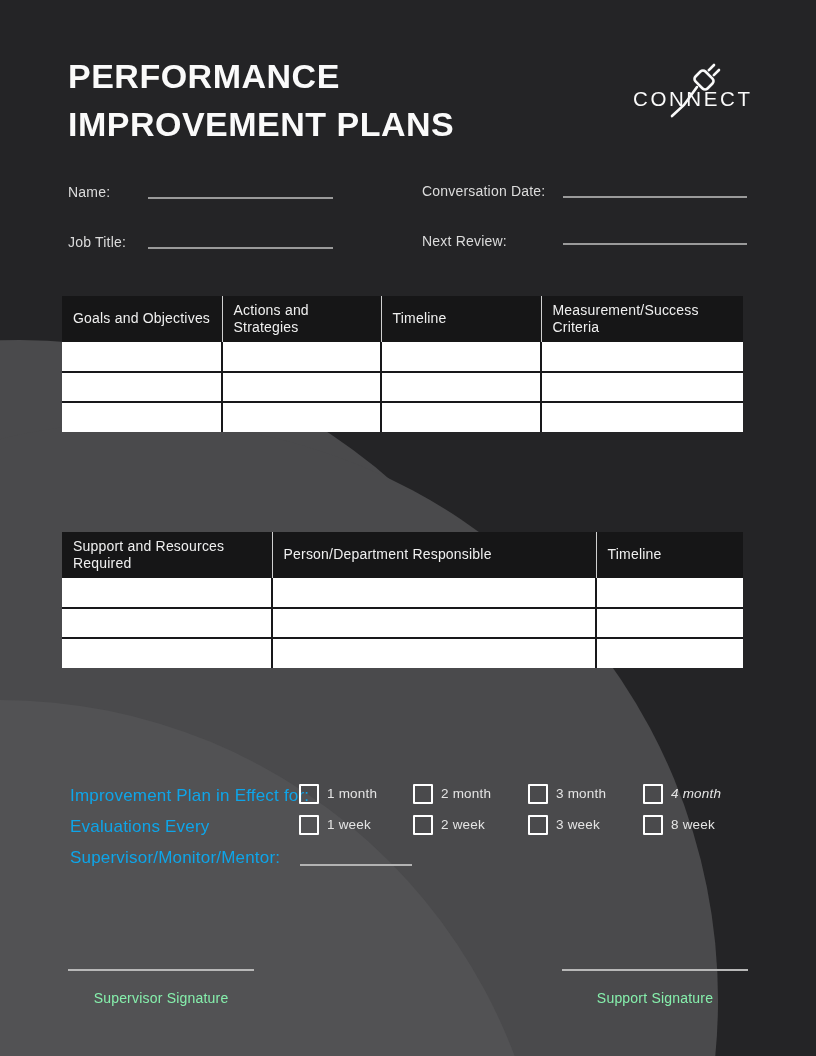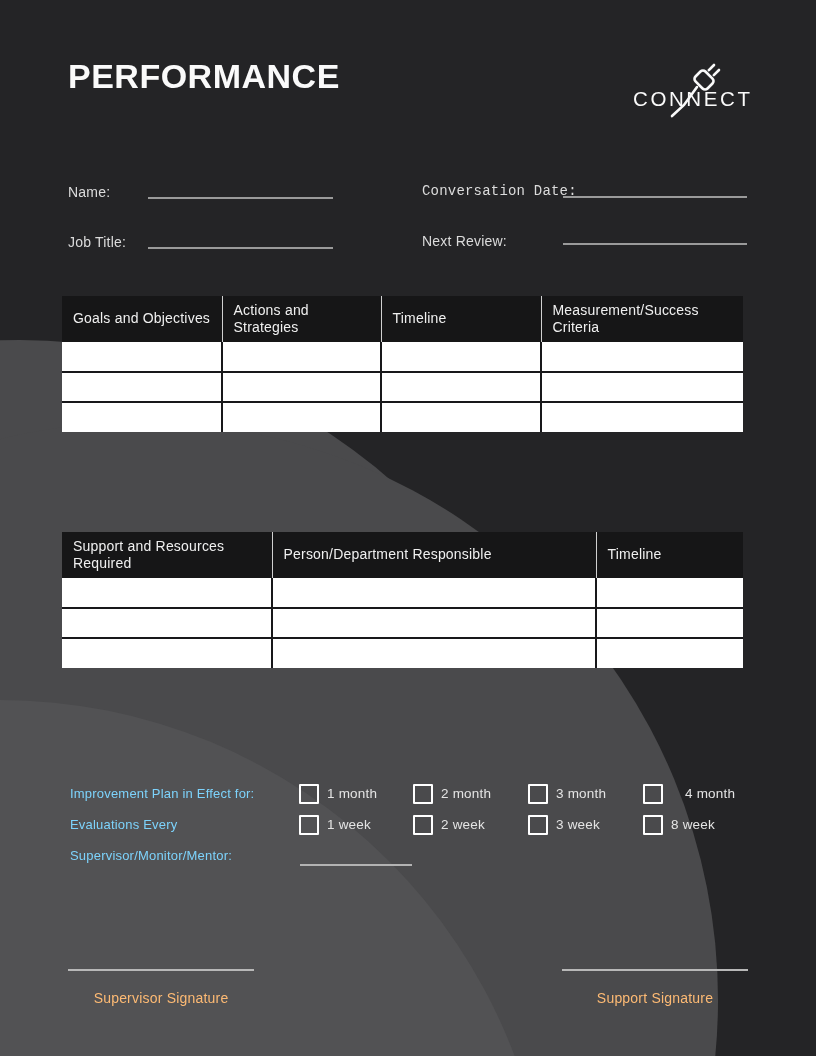--- a/index.html
+++ b/index.html
@@ -35,63 +35,64 @@
   .data-table td {
     background:#ffffff; height:30px; box-sizing:border-box;
     border:2px solid #18181a; padding:0 8px;
   }
   .data-table td:first-child { border-left:none; }
   .data-table td:last-child  { border-right:none; }
   .data-table tbody tr:first-child td { border-top:none; }
   .data-table tbody tr:last-child  td { border-bottom:none; }
 
   
-  .plan-label { position:absolute; left:70px; z-index:1; color:#7dd3fc; font-size:13px; letter-spacing:0.2px; }
+  .plan-label { position:absolute; left:70px; z-index:1; color:#0ea5e9; font-size:17px; letter-spacing:0.2px; }
   .cb {
     position:absolute; z-index:1; width:20px; height:20px; box-sizing:border-box;
     border:2px solid #ffffff; background:transparent; border-radius:1px;
   }
   .cb-label { position:absolute; z-index:1; color:#e4e4e4; font-size:13.5px; letter-spacing:0.2px; }
 
   
   .sig-line  { position:absolute; z-index:1; width:186px; border-bottom:2px solid #b8b8b8; height:0; }
-  .sig-label { position:absolute; z-index:1; width:186px; text-align:center; color:#fdba74; font-size:14px; letter-spacing:0.2px; }
+  .sig-label { position:absolute; z-index:1; width:186px; text-align:center; color:#86efac; font-size:14px; letter-spacing:0.2px; }
 </style>
 </head>
 <body>
 
 <div class="page">
 
   <svg class="bg-svg" width="816" height="1056" viewBox="0 0 816 1056">
     <rect width="816" height="1056" fill="#242426"></rect>
     <circle cx="20" cy="900" r="560" fill="#4a4a4c"></circle>
     <circle cx="140" cy="1000" r="578" fill="#4a4a4c"></circle>
     <circle cx="0" cy="1250" r="550" fill="#525254"></circle>
   </svg>
 
   <h1 class="page-title" style="margin:0;">
     <div>PERFORMANCE</div>
+    <div>IMPROVEMENT PLANS</div>
   </h1>
 
   <div class="logo-wrap">
     <svg width="130" height="80" viewBox="0 0 130 80">
       <text x="1" y="64" fill="#fafafa" font-size="20.5" letter-spacing="2.6" font-family="Liberation Sans, sans-serif">CONNECT</text>
       <g stroke="#fafafa" stroke-width="2.6" fill="none" stroke-linecap="round">
         <path d="M40 74 L52 63 L65 45"></path>
         <rect x="63.5" y="31" width="17" height="14" rx="3.5" transform="rotate(45 72 38)"></rect>
         <line x1="81.8" y1="33.2" x2="87" y2="28"></line>
         <line x1="76.9" y1="28.2" x2="82" y2="23"></line>
       </g>
     </svg>
   </div>
 
   <span class="field-label" style="left:68px;  top:184px;">Name:</span>
   <div class="input-line" style="left:148px; top:197px; width:185px;"></div>
 
-  <span class="field-label" style="left:422px; top:183px;font-family:Liberation Mono, monospace;">Conversation Date:</span>
+  <span class="field-label" style="left:422px; top:183px;">Conversation Date:</span>
   <div class="input-line" style="left:563px; top:196px; width:184px;"></div>
 
   <span class="field-label" style="left:68px;  top:234px;">Job Title:</span>
   <div class="input-line" style="left:148px; top:247px; width:185px;"></div>
 
   <span class="field-label" style="left:422px; top:233px;">Next Review:</span>
   <div class="input-line" style="left:563px; top:243px; width:184px;"></div>
 
   <table class="data-table" style="top:532px;">
     <colgroup>
@@ -163,21 +164,21 @@
   </table>
 
   <span class="plan-label" style="top:786px;">Improvement Plan in Effect for:</span>
   <span class="cb" style="left:299px; top:784px;"></span>
   <span class="cb-label" style="left:327px; top:786px;">1 month</span>
   <span class="cb" style="left:413px; top:784px;"></span>
   <span class="cb-label" style="left:441px; top:786px;text-align:center;">2 month</span>
   <span class="cb" style="left:528px; top:784px;"></span>
   <span class="cb-label" style="left:556px; top:786px;">3 month</span>
   <span class="cb" style="left:643px; top:784px;"></span>
-  <span class="cb-label" style="left:685px; top:786px;">4 month</span>
+  <span class="cb-label" style="left:671px; top:786px;font-style:italic;">4 month</span>
 
   <span class="plan-label" style="top:817px;">Evaluations Every</span>
   <span class="cb" style="left:299px; top:815px;"></span>
   <span class="cb-label" style="left:327px; top:817px;">1 week</span>
   <span class="cb" style="left:413px; top:815px;"></span>
   <span class="cb-label" style="left:441px; top:817px;">2 week</span>
   <span class="cb" style="left:528px; top:815px;"></span>
   <span class="cb-label" style="left:556px; top:817px;">3 week</span>
   <span class="cb" style="left:643px; top:815px;"></span>
   <span class="cb-label" style="left:671px; top:817px;">8 week</span>

